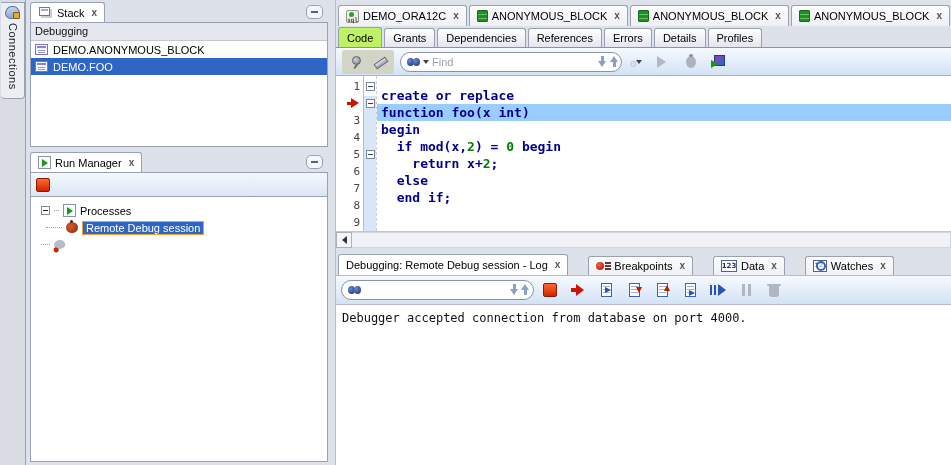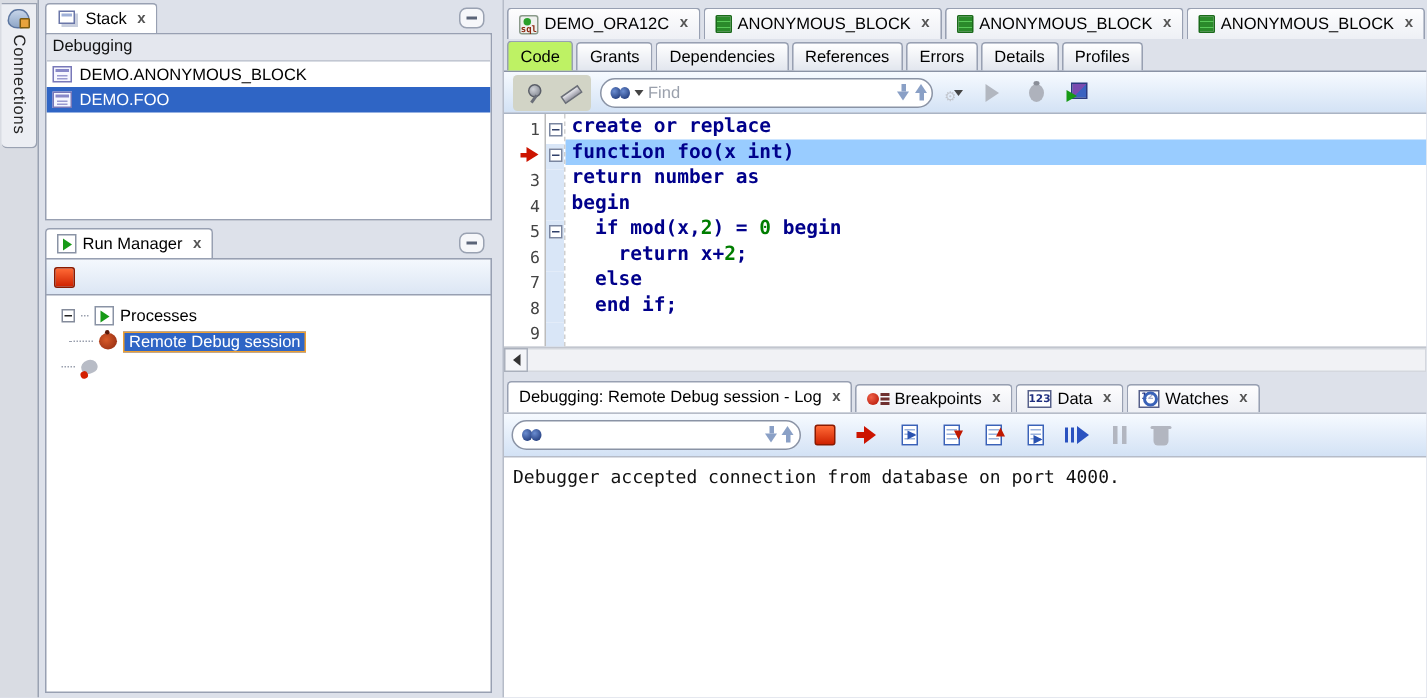--- a/index.html
+++ b/index.html
@@ -64,35 +64,35 @@
   
   .editor { flex:1; background:#fff; display:flex; overflow:hidden; font-family:"DejaVu Sans Mono",monospace; }
   .gutter { width:28px; border-right:1px solid #bcbcbc; }
   .gcell { height:17px; display:flex; align-items:center; justify-content:flex-end; padding-right:3px;
     color:#444; font-size:11px; }
   .foldcol { width:13px; position:relative; border-right:1px dashed #cfcfcf; }
   .fcell { height:17px; display:flex; align-items:flex-start; justify-content:center; padding-top:3px; }
   .fcell.strip { background:#d9e6f7; }
   .fold-box { width:9px; height:9px; background:#fff; border:1px solid #7a86a0; position:relative; }
   .fold-box::after { content:""; position:absolute; left:1px; right:1px; top:3px; height:1px; background:#30406a; }
-  .codecol { flex:1; padding-top:0; }
+  .codecol { flex:1; padding-top:11px; }
   .cline { height:17px; line-height:17px; white-space:pre; font-size:13px; font-weight:bold; padding-left:4px; }
   .cline.hl { background:#99ccff; }
   .tk-k, .tk-p { color:#00008b; }
   .tk-n { color:#007d00; }
 
   .hscroll { height:17px; background:#eceef2; border-top:1px solid #c2c6ce; display:flex; }
   .sbtn { width:16px; height:16px; background:#f4f5f8; border:1px solid #aab0bc; display:flex;
     align-items:center; justify-content:center; }
   .ltri { width:0; height:0; border:4px solid transparent; border-right:5px solid #333; margin-right:3px; }
   .strack { flex:1; background:#f1f2f5; border:1px solid #d4d7de; border-left:none; }
 
   .gap { height:4px; }
   .btab-row { height:23px; padding:1px 0 0 2px; display:flex; align-items:flex-end; overflow:hidden; white-space:nowrap; }
-  .btab { display:inline-flex; align-items:center; gap:4px; height:19px; padding:0 7px; margin-right:2px;
+  .btab { display:inline-flex; align-items:center; gap:4px; height:19px; padding:0 7px; margin-right:20px;
     background:linear-gradient(#fdfdfe,#eef0f5); border:1px solid #98a0b2; border-bottom:none;
     border-radius:3px 3px 0 0; flex:0 0 auto; }
   .btab.active { background:#fff; height:21px; }
 
   .dbg-toolbar { height:29px; background:linear-gradient(#f6faff,#d3e2f5); border-top:1px solid #b6bcc8;
     display:flex; align-items:center; padding:0 5px; gap:7px; }
   .log { flex:1; background:#fff; border-top:1px solid #b6bcc8; padding:6px 0 0 6px;
     font-family:"DejaVu Sans Mono",monospace; font-size:12px; color:#111; white-space:pre; }
 
   
@@ -364,21 +364,20 @@
             <span class="fold-box"></span>
           </div>
           <div class="fcell strip"></div>
           <div class="fcell strip"></div>
           <div class="fcell strip"></div>
           <div class="fcell strip"></div>
         </div>
       <div class="codecol" id="codecol">
           <div class="cline"><span class="tk-k">create or replace</span></div>
           <div class="cline hl"><span class="tk-k">function</span><span class="tk-p"> foo(x int)</span></div>
-          <div class="cline"><span class="tk-k">return number as</span></div>
           <div class="cline"><span class="tk-k">begin</span></div>
           <div class="cline"><span class="tk-k">  if mod(x,</span><span class="tk-n">2</span><span class="tk-k">) = </span><span class="tk-n">0</span><span class="tk-k"> begin</span></div>
           <div class="cline"><span class="tk-k">    return x+</span><span class="tk-n">2</span><span class="tk-k">;</span></div>
           <div class="cline"><span class="tk-k">  else</span></div>
           <div class="cline"><span class="tk-k">  end if;</span></div>
         </div>
     </div>
 
     <div class="hscroll">
       <div class="sbtn">

